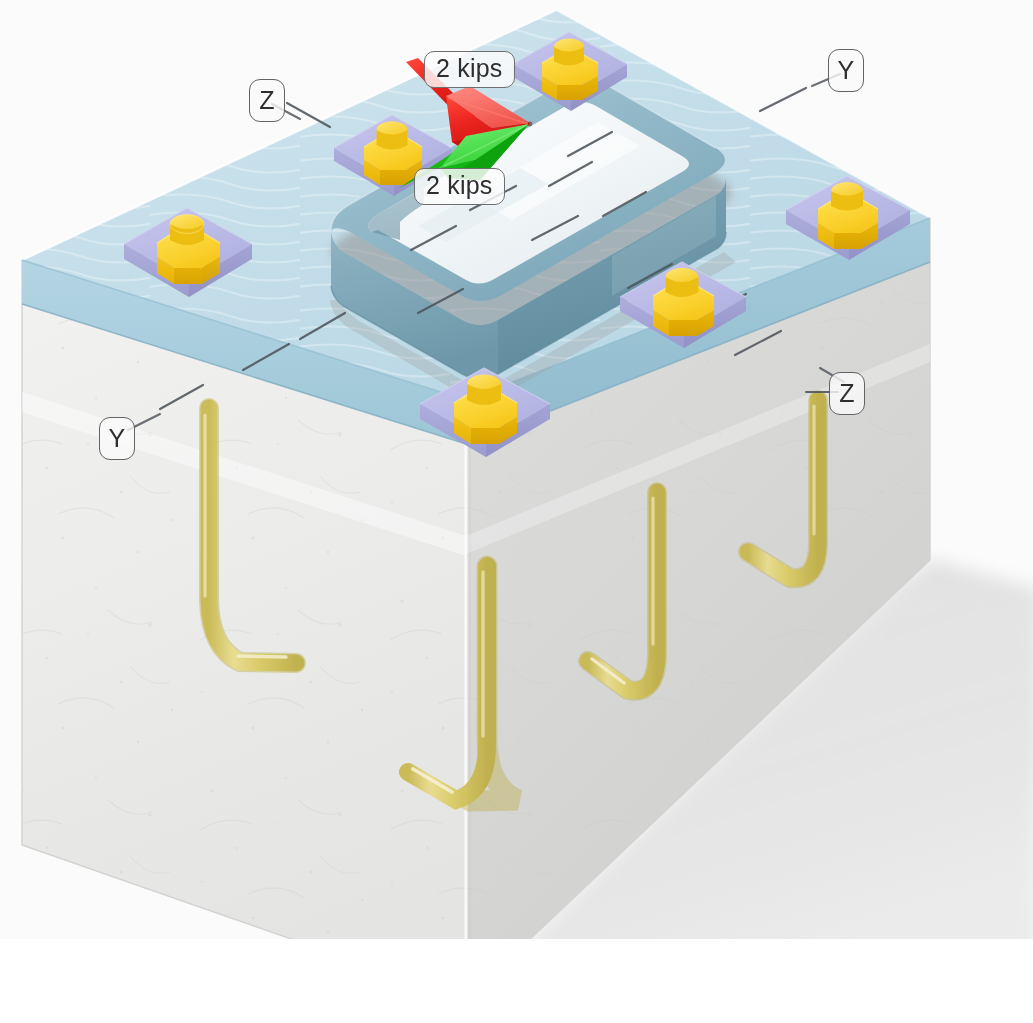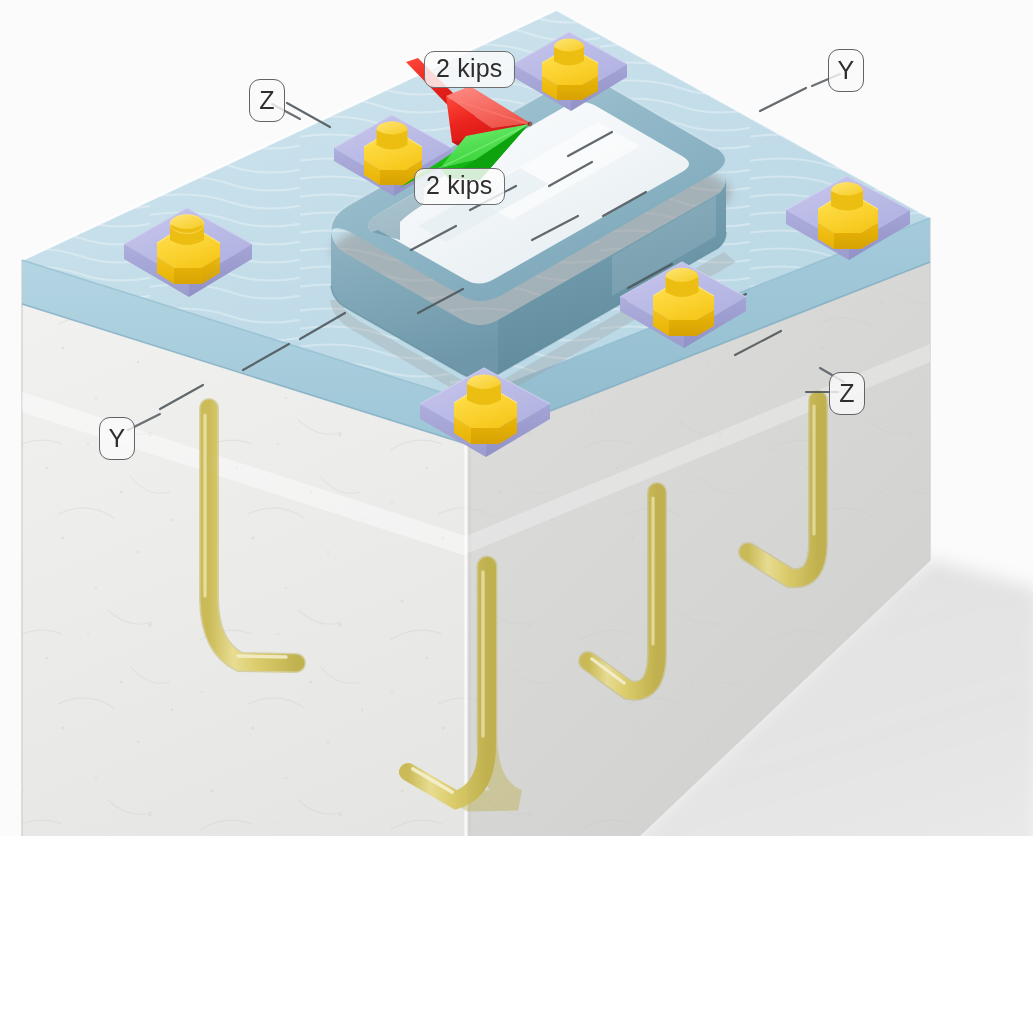--- a/index.html
+++ b/index.html
@@ -4,21 +4,21 @@
 <title>Anchor Bolt Base Plate Visualization</title>
 <style>
   html, body {
     margin: 0;
     padding: 0;
     background: #ffffff;
   }
   #stage {
     position: relative;
     width: 1033px;
-    height: 836px;
+    height: 939px;
     overflow: hidden;
     background: #fbfbfb;
     font-family: "Liberation Sans", sans-serif;
   }
   #scene { position: absolute; inset: 0; }
 
   
   .chip {
     position: absolute;
     display: flex;

